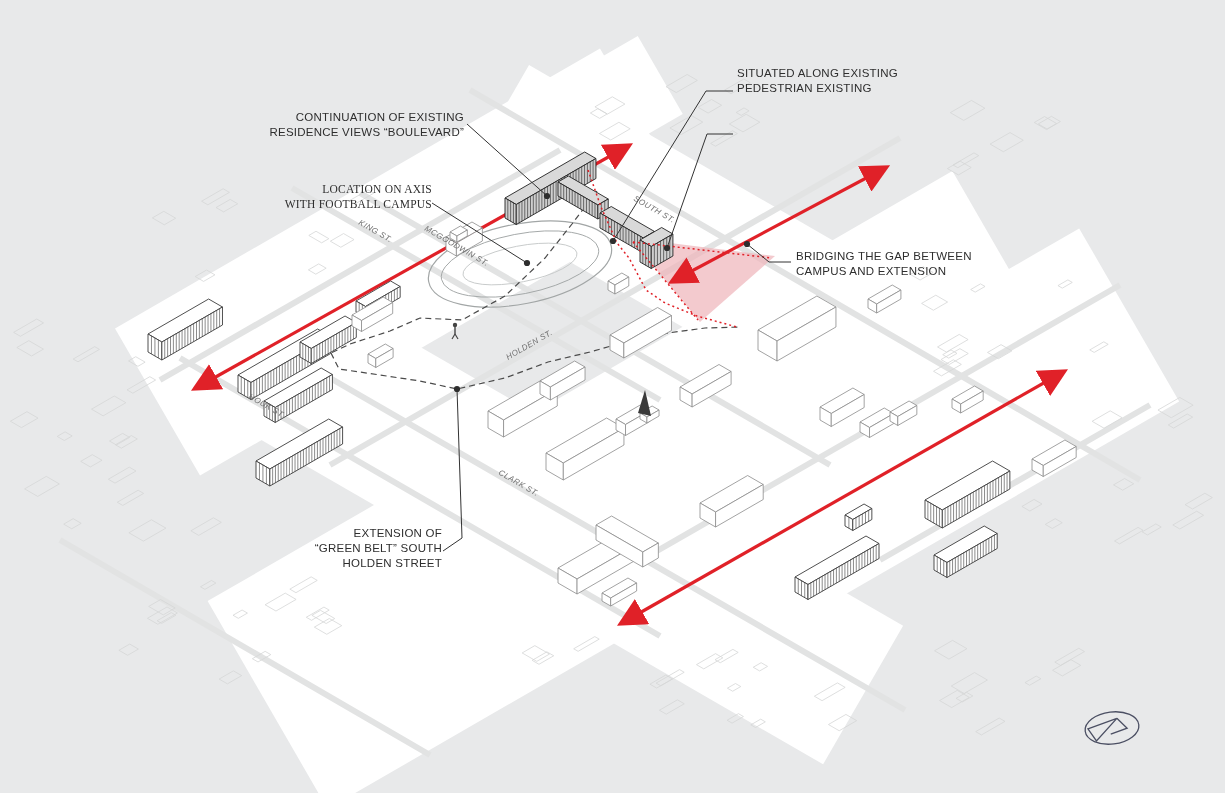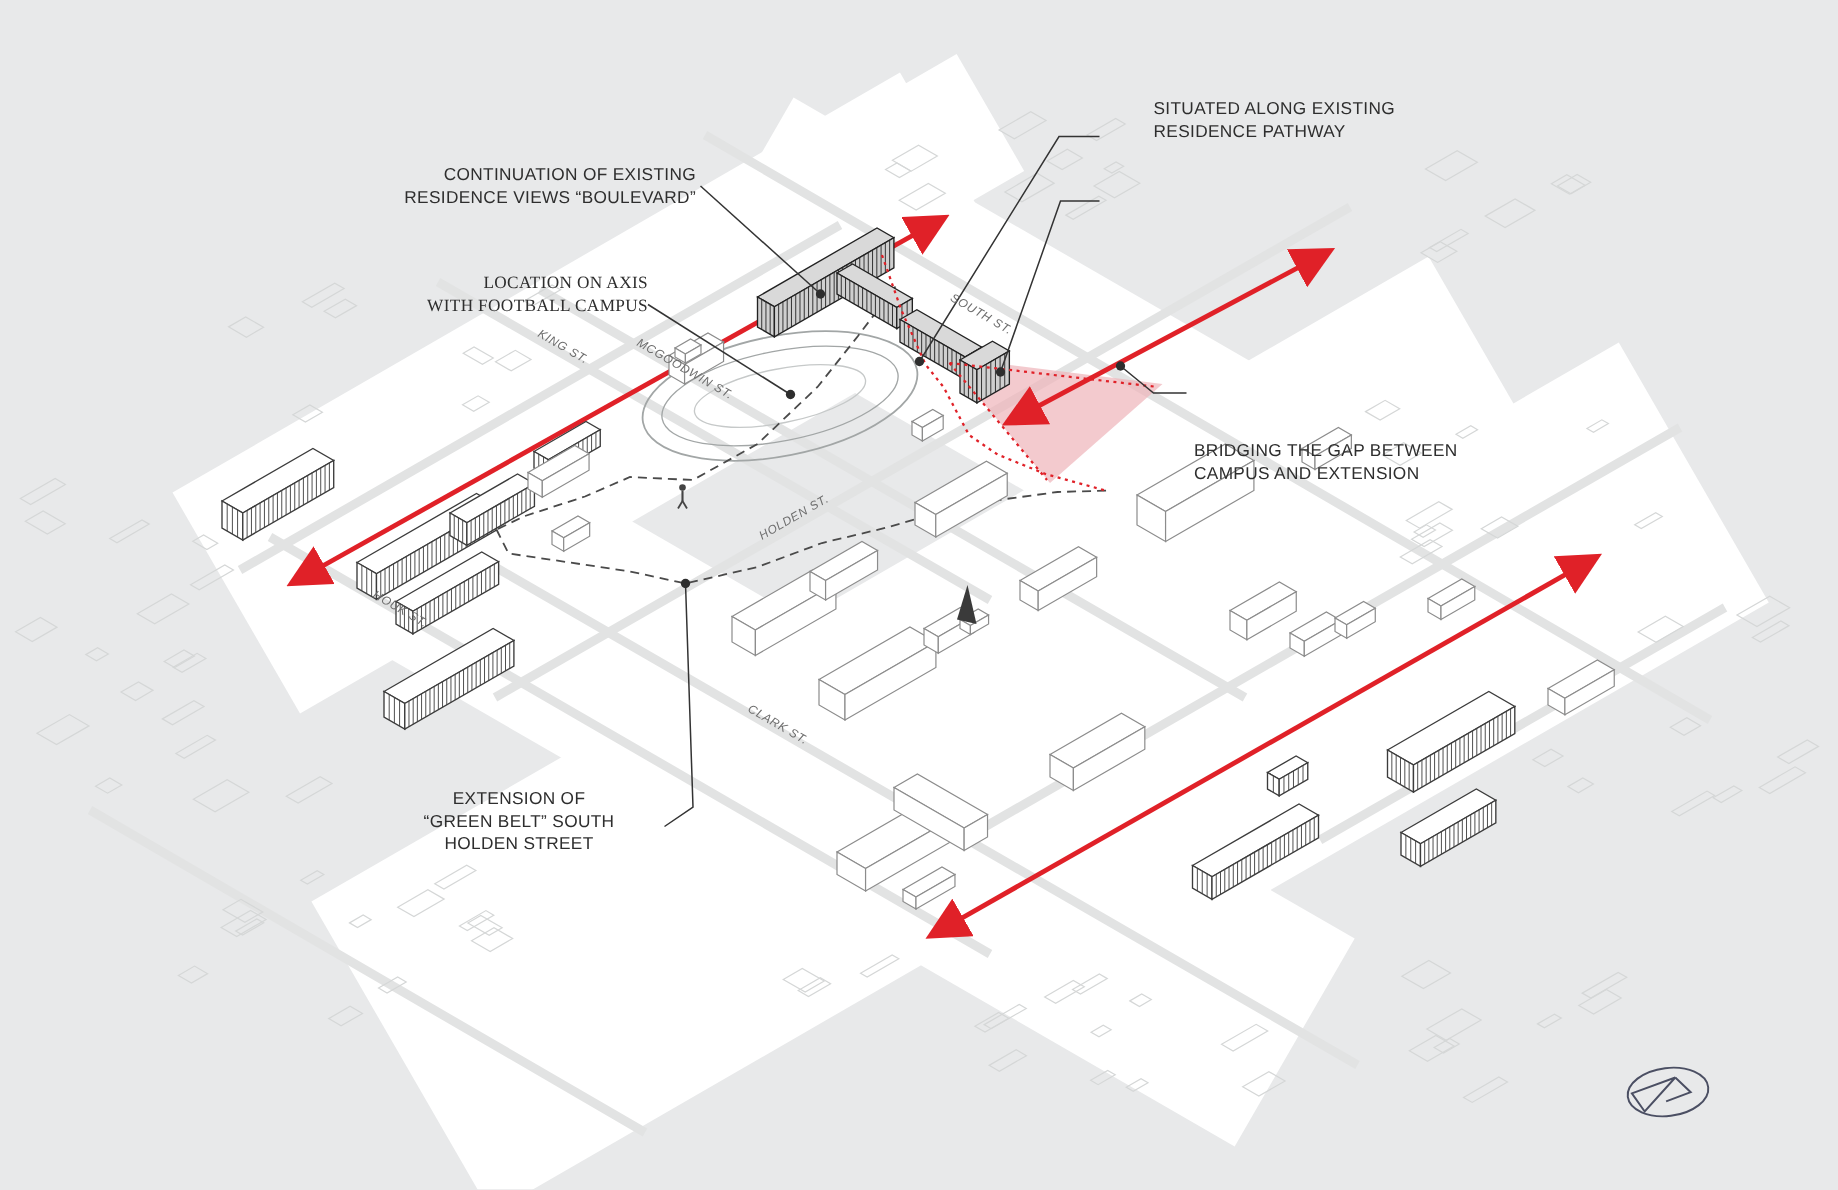--- a/index.html
+++ b/index.html
@@ -5,24 +5,24 @@
   html,body{margin:0;padding:0;background:#e8e9ea;}
   #stage{position:relative;width:1225px;height:793px;overflow:hidden;background:#e8e9ea;
          font-family:"Liberation Sans",sans-serif;}
   #canvas{position:absolute;left:0;top:0;}
   .ann{position:absolute;font-size:11.5px;line-height:1.32;letter-spacing:.02em;
        color:#2e2e2e;font-family:"Liberation Sans",sans-serif;}
   .ann span{display:block;white-space:nowrap;}
   .r{text-align:right;}
   #ann-continuation{left:262px;top:110px;width:202px;}
   #ann-location{left:240px;top:182px;width:192px;font-family:Liberation Serif, serif;}
-  #ann-situated{left:737px;top:66px;margin-left:32px;}
+  #ann-situated{left:737px;top:66px;}
   #ann-views{left:737px;top:114px;}
-  #ann-bridging{left:796px;top:249px;margin-top:45px;}
-  #ann-greenbelt{left:250px;top:526px;width:192px;text-align:center;}
+  #ann-bridging{left:796px;top:249px;}
+  #ann-greenbelt{left:250px;top:526px;width:192px;}
   .street-label{font-style:italic;font-size:8px;letter-spacing:.06em;fill:#6d6d6d;}
 </style>
 </head>
 <body>
 
 <div id="stage">
 
   <svg id="canvas" width="1225" height="793" viewBox="0 0 1225 793">
     <defs>
       <marker id="ah" viewBox="0 0 10 10" refX="8" refY="5" markerWidth="9" markerHeight="9" orient="auto-start-reverse">
@@ -684,21 +684,21 @@
   <div class="ann r" id="ann-continuation">
     <span>CONTINUATION OF EXISTING</span>
     <span>RESIDENCE VIEWS “BOULEVARD”</span>
   </div>
   <div class="ann r" id="ann-location">
     <span>LOCATION ON AXIS</span>
     <span>WITH FOOTBALL CAMPUS</span>
   </div>
   <div class="ann" id="ann-situated">
     <span>SITUATED ALONG EXISTING</span>
-    <span>RESIDENCE PATHWAY</span>
+    <span>PEDESTRIAN EXISTING</span>
   </div>
   <div class="ann" id="ann-bridging">
     <span>BRIDGING THE GAP BETWEEN</span>
     <span>CAMPUS AND EXTENSION</span>
   </div>
   <div class="ann r" id="ann-greenbelt">
     <span>EXTENSION OF</span>
     <span>“GREEN BELT” SOUTH</span>
     <span>HOLDEN STREET</span>
   </div>

